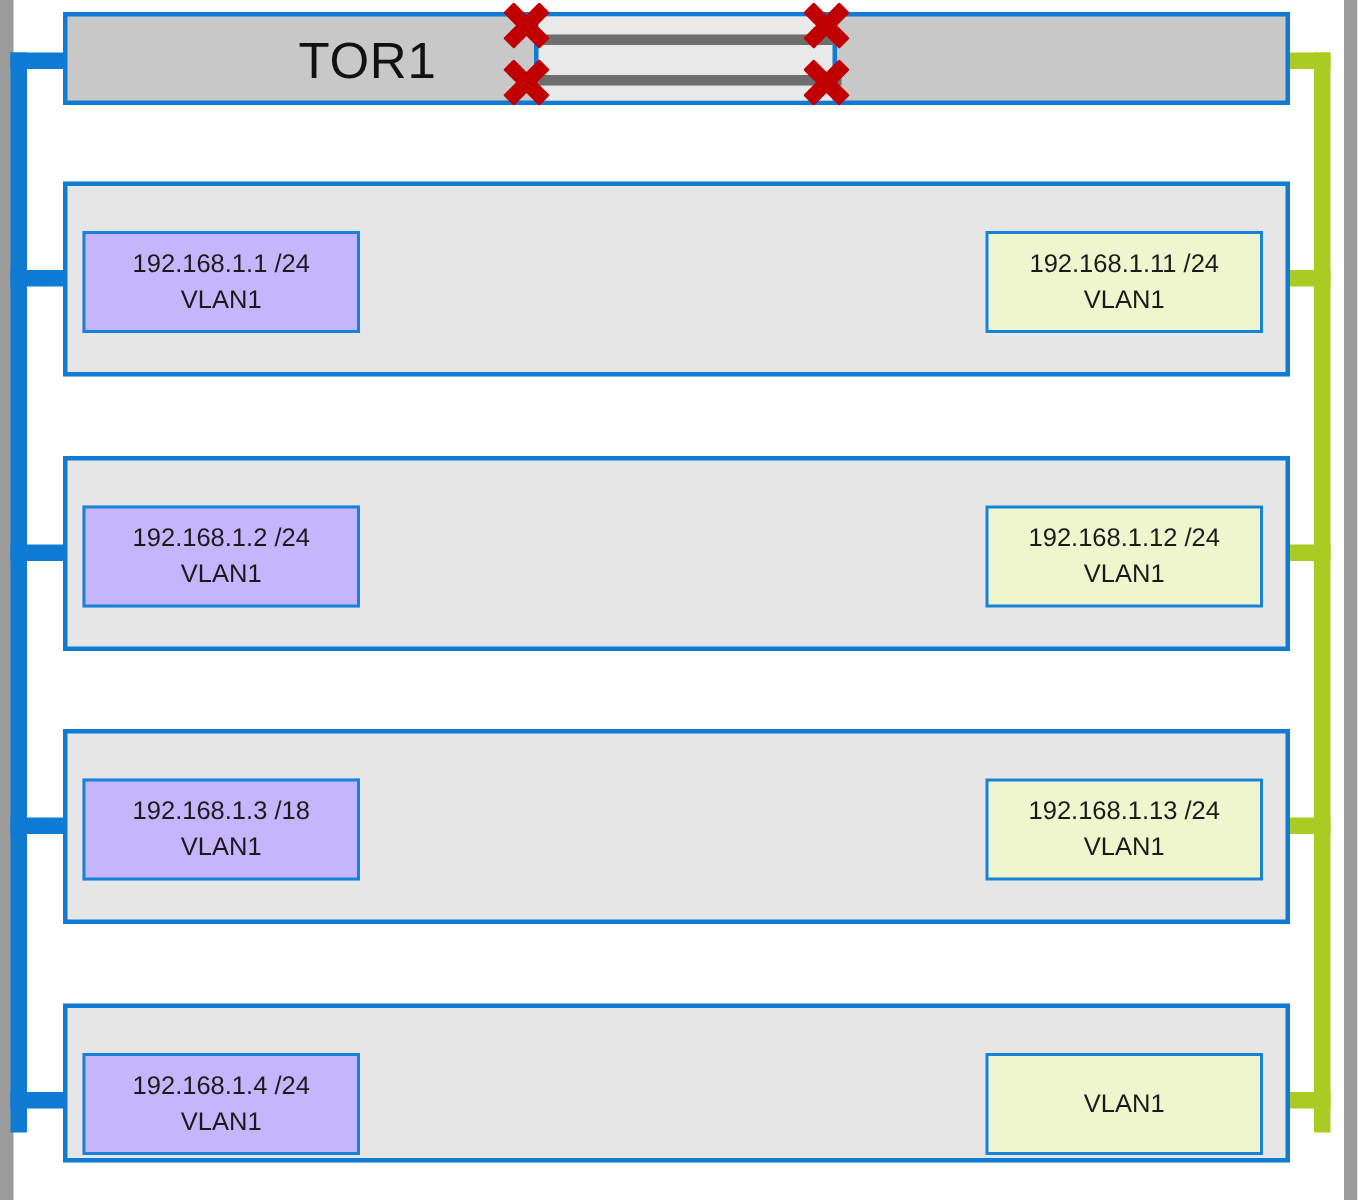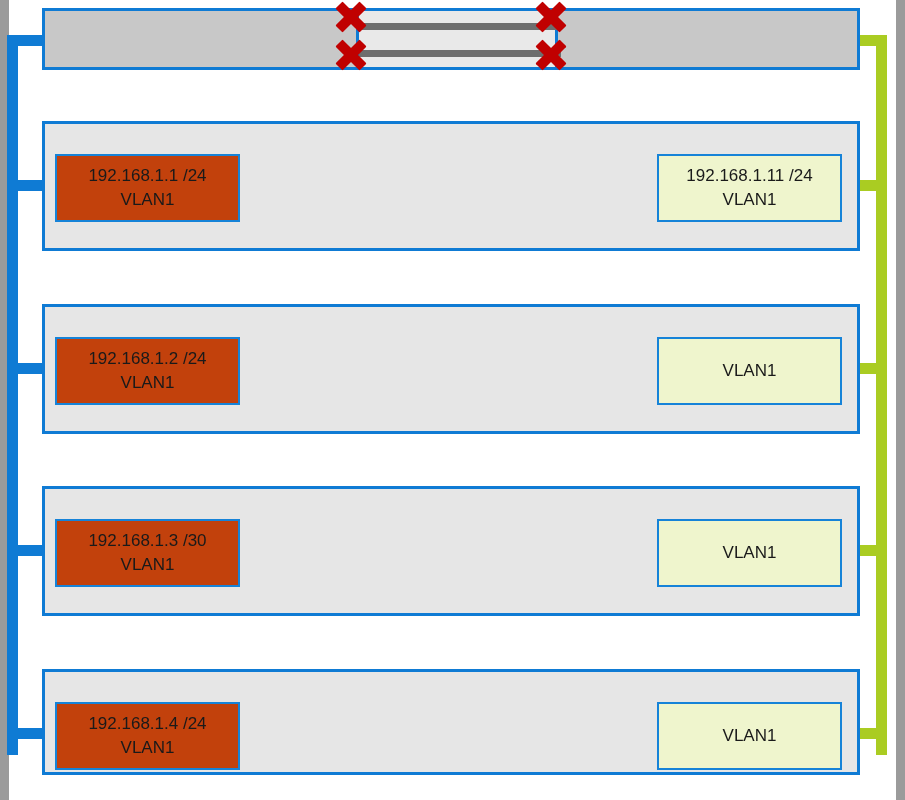--- a/index.html
+++ b/index.html
@@ -112,21 +112,21 @@
     border: 2px solid #1683d8;
     box-sizing: border-box;
     display: flex;
     flex-direction: column;
     align-items: center;
     justify-content: center;
     font-size: 17px;
     color: #1a1a1a;
     line-height: 24px;
   }
-  .ip-box.left  { left: 10px;  background: #c2410c; align-items: center; }
+  .ip-box.left  { left: 10px;  background: #c4b5fd; align-items: center; }
   .ip-box.right { left: 612px; background: #eff5cd; }
   .ip-line { display: block; }
 
   
   .conn-blue {
     position: absolute;
     background: #0f7bd4;
   }
   #blue-trunk {
     left: 7px;
@@ -173,20 +173,21 @@
   <div class="conn-blue blue-branch" style="top:728px;"></div>
 
   <div class="conn-green" id="green-trunk"></div>
   <div class="conn-green green-branch" style="top:35px;"></div>
   <div class="conn-green green-branch" style="top:180px;"></div>
   <div class="conn-green green-branch" style="top:363px;"></div>
   <div class="conn-green green-branch" style="top:545px;"></div>
   <div class="conn-green green-branch" style="top:728px;"></div>
 
   <div id="switch-bar">
+    <div class="tor-label left">TOR1</div>
 
     <div id="link-panel">
       <div class="isl-line top"></div>
       <div class="isl-line bottom"></div>
     </div>
   </div>
 
   <div class="x-marker" style="left:334px; top:0px;">
     <span class="a"></span>
       <span class="b"></span>
@@ -214,30 +215,32 @@
       <span class="ip-line">VLAN1</span>
     </div>
   </div>
 
   <div class="host-row" style="top:304px; height:130px;">
     <div class="ip-box left" style="top:30px;">
       <span class="ip-line">192.168.1.2 /24</span>
       <span class="ip-line">VLAN1</span>
     </div>
     <div class="ip-box right" style="top:30px;">
+      <span class="ip-line">192.168.1.12 /24</span>
       <span class="ip-line">VLAN1</span>
     </div>
   </div>
 
   <div class="host-row" style="top:486px; height:130px;">
     <div class="ip-box left" style="top:30px;">
-      <span class="ip-line">192.168.1.3 /30</span>
+      <span class="ip-line">192.168.1.3 /18</span>
       <span class="ip-line">VLAN1</span>
     </div>
     <div class="ip-box right" style="top:30px;">
+      <span class="ip-line">192.168.1.13 /24</span>
       <span class="ip-line">VLAN1</span>
     </div>
   </div>
 
   <div class="host-row" style="top:669px; height:106px;">
     <div class="ip-box left" style="top:30px;">
       <span class="ip-line">192.168.1.4 /24</span>
       <span class="ip-line">VLAN1</span>
     </div>
     <div class="ip-box right" style="top:30px;">

